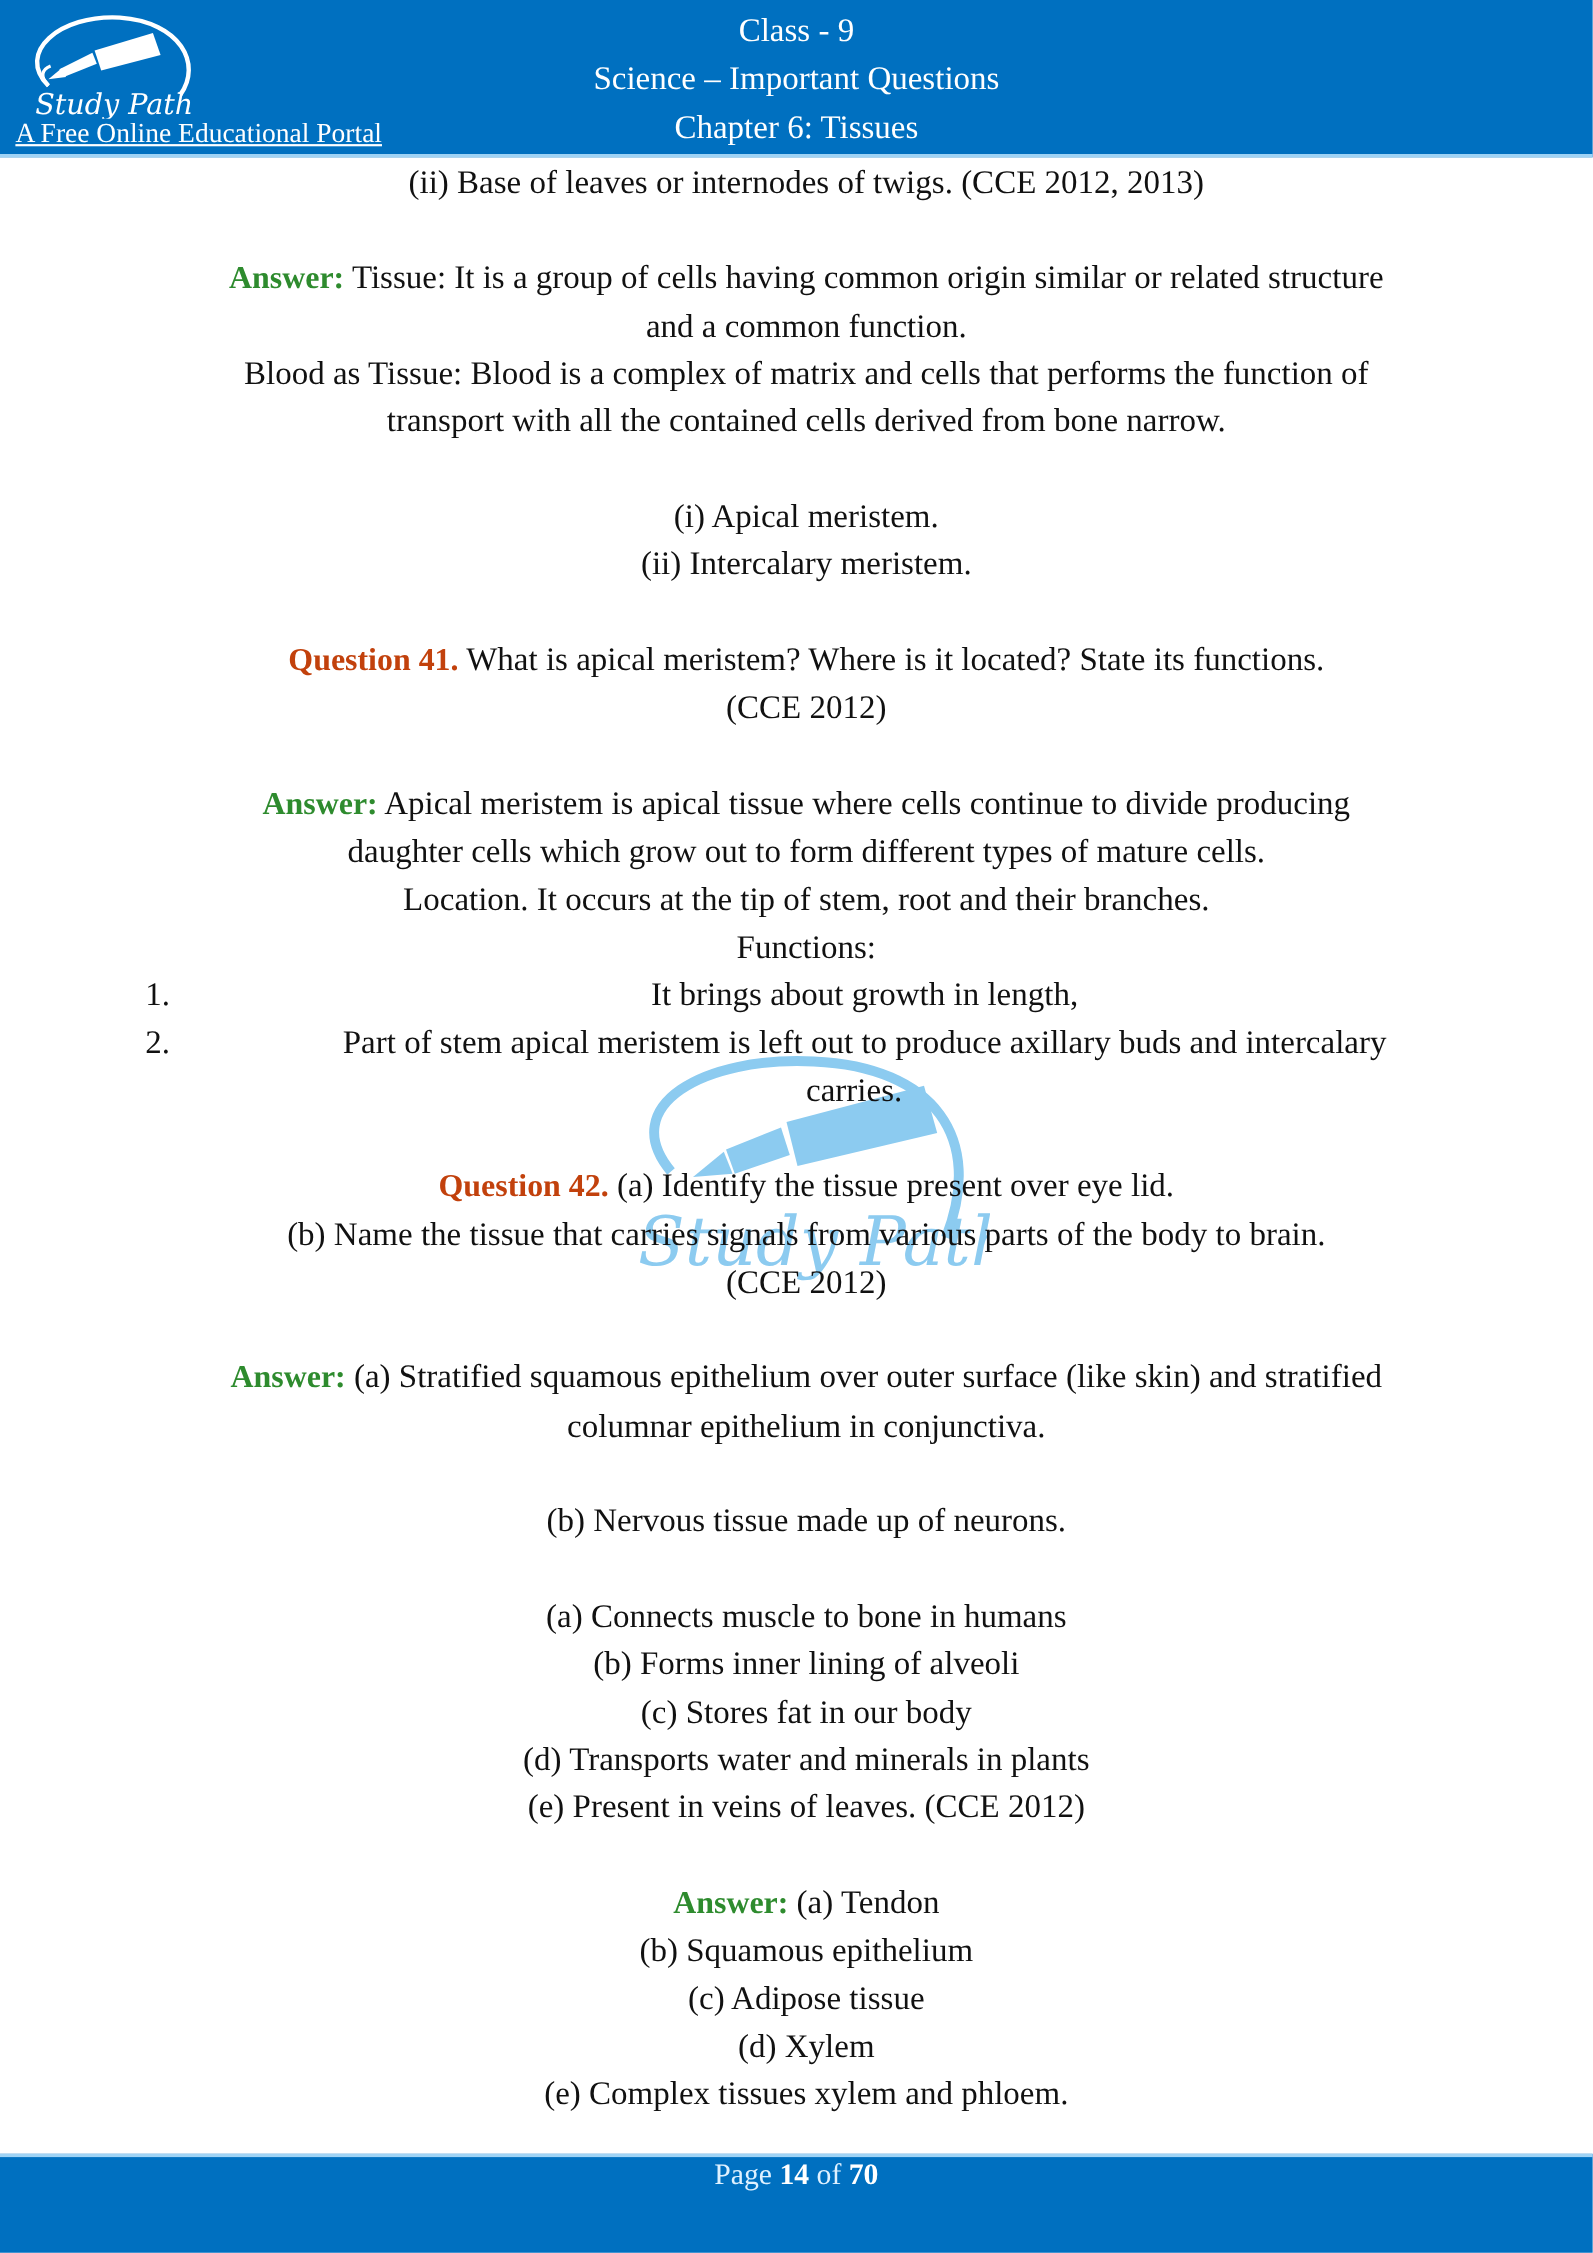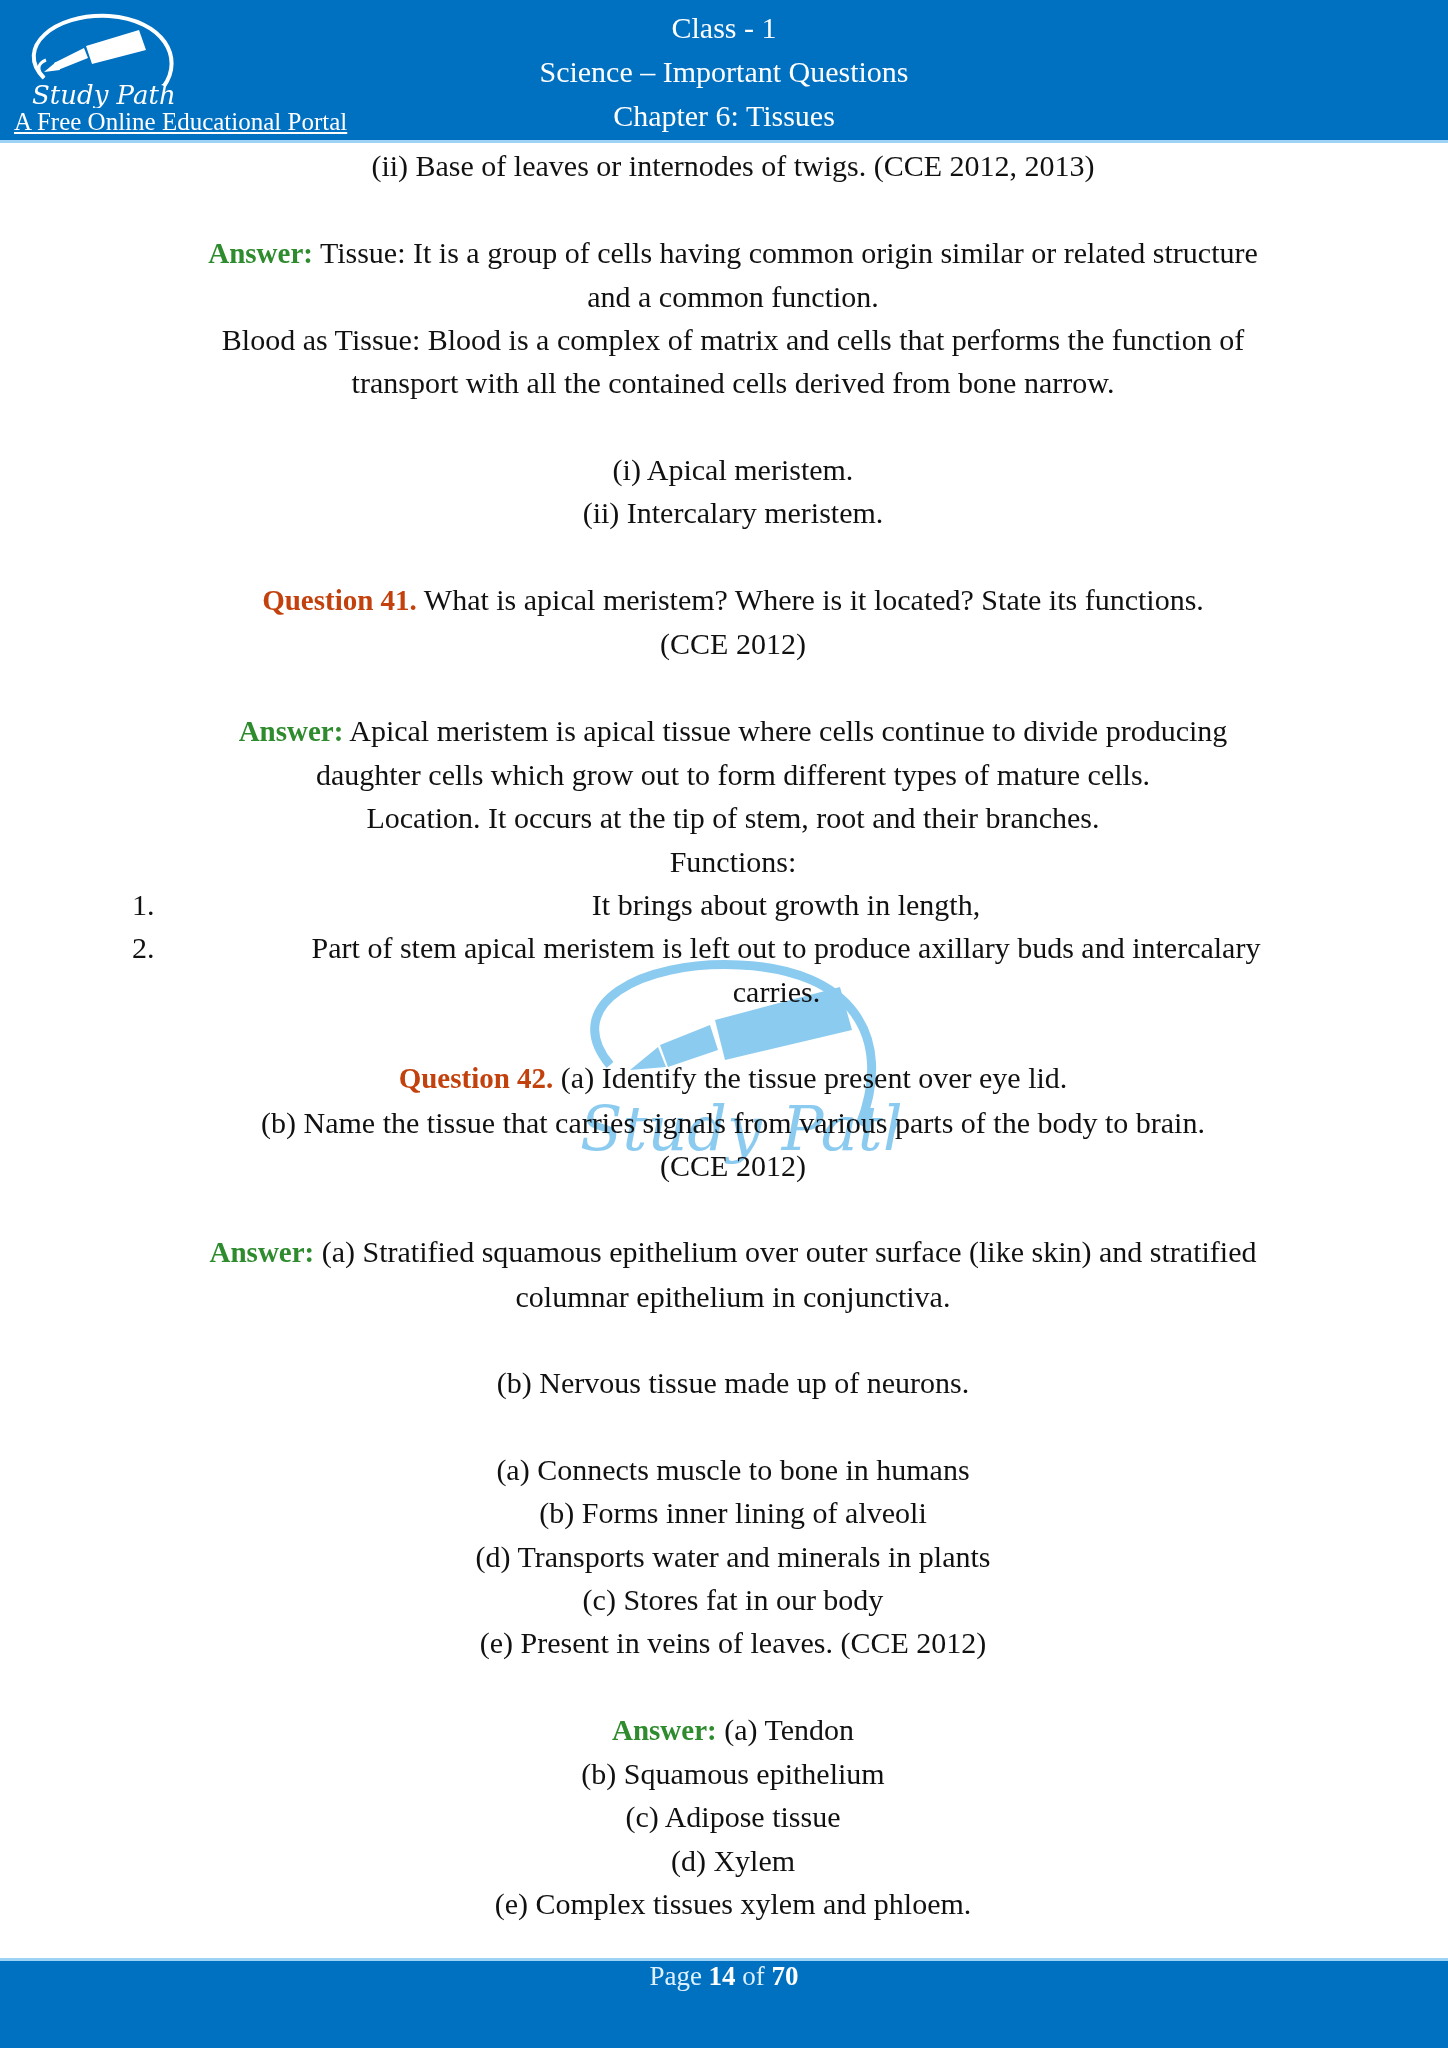--- a/index.html
+++ b/index.html
@@ -61,21 +61,21 @@
       <path d="M30 70 C 0 40, 40 5, 95 8 C 150 12, 170 50, 150 78" fill="none" stroke="#ffffff" stroke-width="4"></path>
       <path d="M30 70 C 22 62, 24 55, 32 52" fill="none" stroke="#ffffff" stroke-width="3"></path>
       <polygon points="40,55 70,40 74,50 44,62" fill="#ffffff"></polygon>
       <polygon points="72,38 125,22 132,42 78,56" fill="#ffffff"></polygon>
       <polygon points="30,64 42,54 46,62" fill="#ffffff"></polygon>
       <text x="18" y="96" font-family="DejaVu Serif, serif" font-style="italic" font-size="26" fill="#ffffff">Study Path</text>
     </svg>
   </div>
   <div class="tagline">A Free Online Educational Portal</div>
   <div class="titles">
-    <div>Class - 1</div>
+    <div>Class - 9</div>
     <div>Science – Important Questions</div>
     <div>Chapter 6: Tissues</div>
   </div>
 </div>
 
 <div class="watermark">
   <svg viewBox="0 0 350 220">
     <path d="M60 110 C 10 50, 90 5, 190 10 C 300 15, 345 80, 310 170" fill="none" stroke="#8ccbf0" stroke-width="9"></path>
     <polygon points="110,90 160,70 168,95 118,112" fill="#8ccbf0"></polygon>
     <polygon points="165,65 290,32 302,75 175,105" fill="#8ccbf0"></polygon>
@@ -114,22 +114,22 @@
   <div class="line">(CCE 2012)</div>
   <div class="gap"></div>
   <div class="line"><span class="ans">Answer:</span> <span>(a) Stratified squamous epithelium over outer surface (like skin) and stratified</span></div>
   <div class="line">columnar epithelium in conjunctiva.</div>
   <div class="gap"></div>
   <div class="line">(b) Nervous tissue made up of neurons.</div>
   <div class="gap"></div>
 
   <div class="line">(a) Connects muscle to bone in humans</div>
   <div class="line">(b) Forms inner lining of alveoli</div>
+  <div class="line">(c) Stores fat in our body</div>
   <div class="line">(d) Transports water and minerals in plants</div>
-  <div class="line">(c) Stores fat in our body</div>
   <div class="line">(e) Present in veins of leaves. (CCE 2012)</div>
   <div class="gap"></div>
   <div class="line"><span class="ans">Answer:</span> <span>(a) Tendon</span></div>
   <div class="line">(b) Squamous epithelium</div>
   <div class="line">(c) Adipose tissue</div>
   <div class="line">(d) Xylem</div>
   <div class="line">(e) Complex tissues xylem and phloem.</div>
 </div>
 
 <div class="footer">

